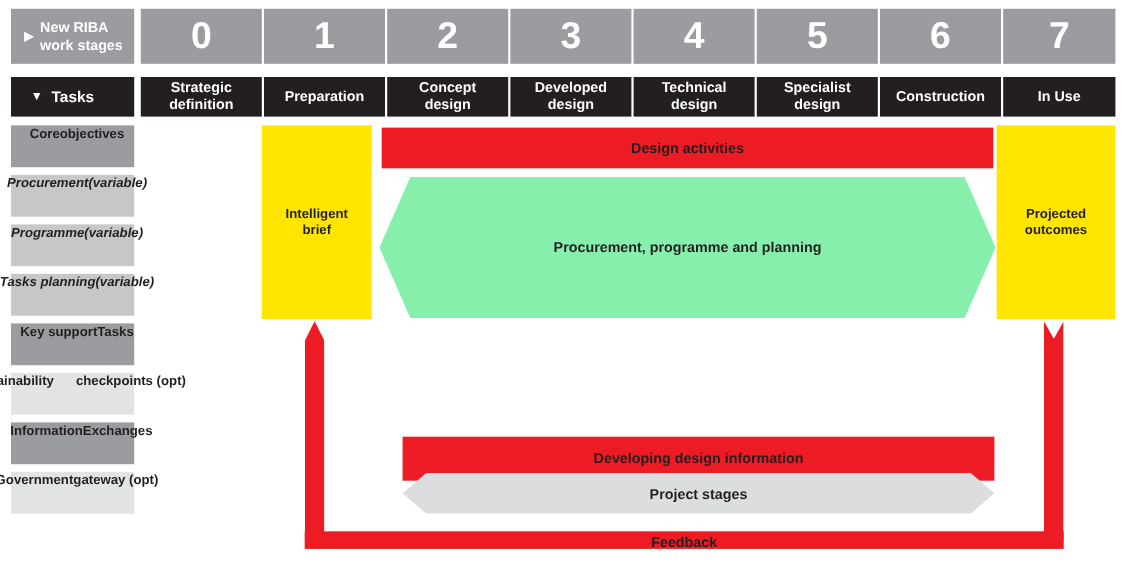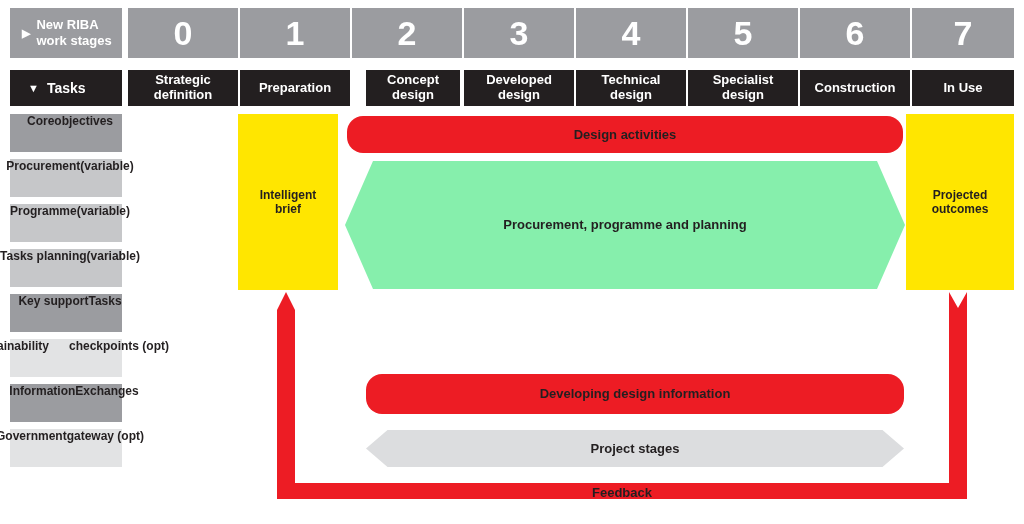--- a/index.html
+++ b/index.html
@@ -81,21 +81,21 @@
     flex-direction: row;
     justify-content: center;
     padding-left: 8px;
     color: #231f20;
     font-size: 12px;
     font-weight: bold;
     line-height: 1.25;
   }
   .side-row span { display: block; white-space: nowrap; }
   .shade-dark  { background: #9b9ca0; }
-  .shade-mid   { background: #c6c7c9; }
+  .shade-mid   { background: #c6c7c9; font-style: italic; }
   .shade-light { background: #e2e3e4; }
 
   
   .band-label {
     position: absolute;
     left: 0; right: 0;
     top: 50%;
     transform: translateY(-50%);
     text-align: center;
     color: #231f20;
@@ -105,21 +105,20 @@
     line-height: 1.2;
   }
   .box-yellow {
     position: absolute;
     background: #ffe600;
   }
   .box-yellow .band-label { font-size: 12px; }
   .bar-red {
     position: absolute;
     background: #ed1c24;
-    border-radius: 16px;
   }
   .hex-red {
     position: absolute;
     background: #86efac;
   }
   .hex-gray {
     position: absolute;
     background: #dcdddf;
   }
 
@@ -165,21 +164,21 @@
         <span>1</span>
       </div>
       <div class="hdr-cell hdr-task" style="left: 240px; width: 110px;">
         <span>
           <span style="display: block;">Preparation</span>
         </span>
       </div>
       <div class="hdr-cell hdr-stage" style="left: 352px; width: 110px;">
         <span>2</span>
       </div>
-      <div class="hdr-cell hdr-task" style="left: 366px; width: 94px;">
+      <div class="hdr-cell hdr-task" style="left: 352px; width: 110px;">
         <span>
           <span style="display: block;">Concept</span>
           <span style="display: block;">design</span>
         </span>
       </div>
       <div class="hdr-cell hdr-stage" style="left: 464px; width: 110px;">
         <span>3</span>
       </div>
       <div class="hdr-cell hdr-task" style="left: 464px; width: 110px;">
         <span>
@@ -274,21 +273,21 @@
 
   <div class="bar-red" style="left:347px; top:116px; width:556px; height:37px;">
     <div class="band-label">Design activities</div>
   </div>
 
   <div class="hex-red" style="left:345px; top:161px; width:560px; height:128px;
               clip-path: polygon(5% 0%, 95% 0%, 100% 50%, 95% 100%, 5% 100%, 0% 50%);">
     <div class="band-label">Procurement, programme and planning</div>
   </div>
 
-  <div class="bar-red" style="left:366px; top:374px; width:538px; height:40px;">
+  <div class="bar-red" style="left:366px; top:397px; width:538px; height:40px;">
     <div class="band-label">Developing design information</div>
   </div>
 
   <div class="hex-gray" style="left:366px; top:430px; width:538px; height:37px;
               clip-path: polygon(4% 0%, 96% 0%, 100% 50%, 96% 100%, 4% 100%, 0% 50%);">
     <div class="band-label">Project stages</div>
   </div>
 
   <div class="fb-seg" style="left:277px; top:483px; width:690px; height:16px;"></div>
 

